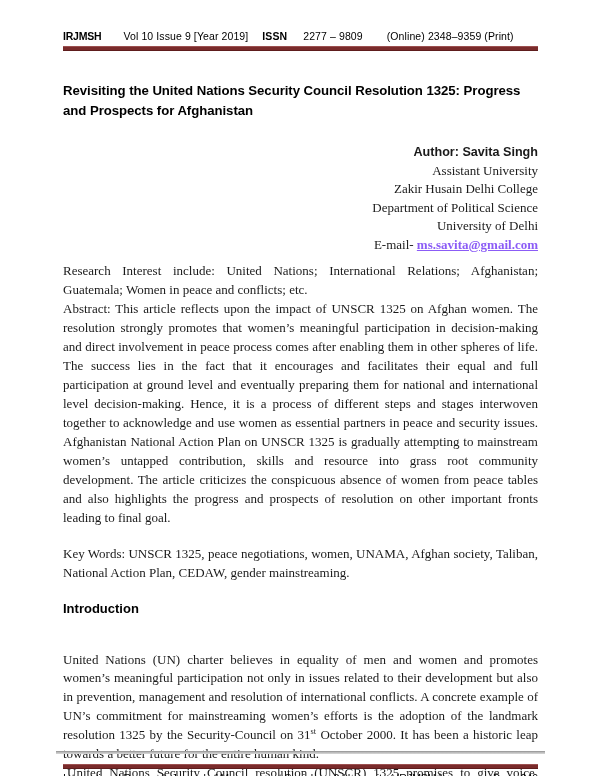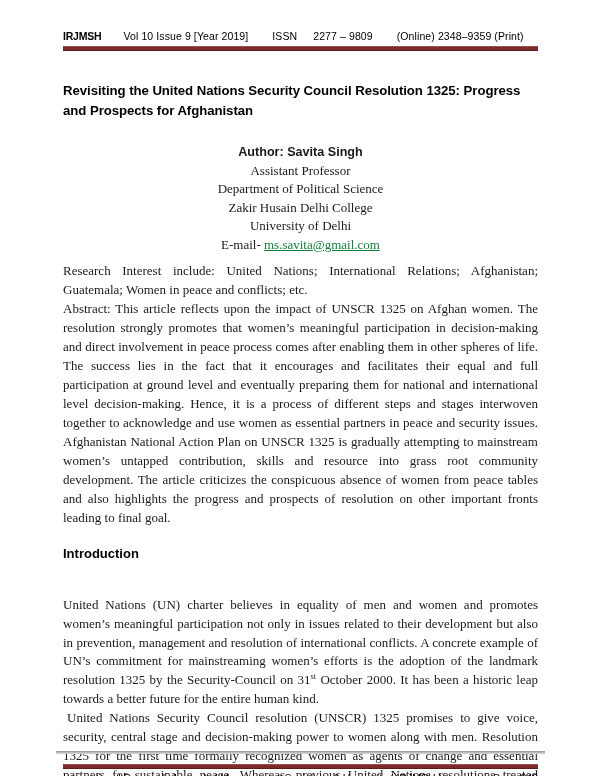--- a/index.html
+++ b/index.html
@@ -44,22 +44,22 @@
     align-items: baseline;
   }
   .hdr-journal {
     font-weight: bold;
     letter-spacing: -0.2px;
   }
   .hdr-vol {
     margin-left: 22px;
   }
   .hdr-issn-label {
-    font-weight: normal;
-    margin-left: 24px;
+    font-weight: bold;
+    margin-left: 14px;
   }
   .hdr-issn-num {
     margin-left: 16px;
   }
   .hdr-print {
     margin-left: 24px;
   }
 
   .rule-maroon {
     margin-top: 4px;
@@ -77,38 +77,39 @@
     font-size: 13.2px;
     font-weight: bold;
     line-height: 1.55;
     color: #000000;
     letter-spacing: -0.05px;
   }
 
   
   .author-block {
     margin-top: 22px;
-    text-align: center;
+    text-align: right;
     font-size: 13px;
     line-height: 1.42;
   }
   .author-name {
     font-family: "Liberation Sans", "DejaVu Sans", sans-serif;
     font-weight: bold;
     font-size: 12.6px;
   }
   .author-line {
     font-family: "Liberation Serif", "DejaVu Serif", serif;
   }
   .email-line {
     font-family: "Liberation Serif", "DejaVu Serif", serif;
   }
   a.email-link {
-    color: #15803d;
+    color: #8b5cf6;
     text-decoration: underline;
+    font-weight: bold;
   }
 
   
   .body-text {
     font-size: 13px;
     line-height: 1.46;
     text-align: justify;
     text-justify: inter-word;
     color: #1a1a1a;
   }
@@ -202,35 +203,36 @@
       <span class="hdr-issn-label">ISSN</span>
       <span class="hdr-issn-num">2277 – 9809</span>
       <span class="hdr-print">(Online) 2348–9359 (Print)</span>
     </div>
     <div class="rule-maroon"></div>
 
     <h1 class="article-title">Revisiting the United Nations Security Council Resolution 1325: Progress and Prospects for Afghanistan</h1>
 
     <div class="author-block">
       <div class="author-name">Author: Savita Singh</div>
-      <div class="author-line">Assistant Professor</div>
+      <div class="author-line">Assistant University</div>
+      <div class="author-line">Zakir Husain Delhi College</div>
       <div class="author-line">Department of Political Science</div>
-      <div class="author-line">Zakir Husain Delhi College</div>
       <div class="author-line">University of Delhi</div>
       <div class="email-line">
         <span>E-mail- </span><a class="email-link" href="#">ms.savita@gmail.com</a>
       </div>
     </div>
 
     <div class="body-text">
 
       <p class="para research-interest">Research Interest include: United Nations; International Relations; Afghanistan; Guatemala; Women in peace and conflicts; etc.</p>
 
       <p class="para abstract-para">Abstract: This article reflects upon the impact of UNSCR 1325 on Afghan women. The resolution strongly promotes that women’s meaningful participation in decision-making and direct involvement in peace process comes after enabling them in other spheres of life. The success lies in the fact that it encourages and facilitates their equal and full participation at ground level and eventually preparing them for  national and international level decision-making. Hence, it is a process of different steps and stages interwoven together to acknowledge and use women as essential partners in peace and security  issues. Afghanistan National Action Plan on UNSCR 1325 is gradually attempting to mainstream women’s untapped contribution, skills and resource into grass root community development. The article  criticizes the conspicuous absence of women from peace tables and also highlights the progress and prospects of resolution on other important  fronts leading to final goal.</p>
 
+      <p class="para keywords-para">Key Words: UNSCR 1325, peace negotiations, women, UNAMA, Afghan society, Taliban, National Action Plan, CEDAW, gender mainstreaming.</p>
 
       <div class="section-heading">Introduction</div>
 
       <p class="para intro-para-1"><span>United Nations (UN) charter believes in equality of men and women and promotes women’s meaningful participation not only in issues related to their development but also in prevention, management and resolution of international conflicts. A concrete example of UN’s commitment for mainstreaming women’s efforts is the adoption of the landmark resolution 1325 by the Security-Council on 31</span><sup class="ordinal">st</sup><span> October 2000. It has been a historic leap towards a better future for the entire human kind.</span></p>
 
       <p class="para intro-para-2"> United Nations Security Council resolution (UNSCR) 1325 promises to give voice, security, central stage and decision-making power to women along with men. Resolution 1325 for the first time formally   recognized women as agents of change and essential partners for sustainable peace. Whereas, previous United Nations resolutions treated women only as victims and focused</p>
 
     </div>
   </div>
 

